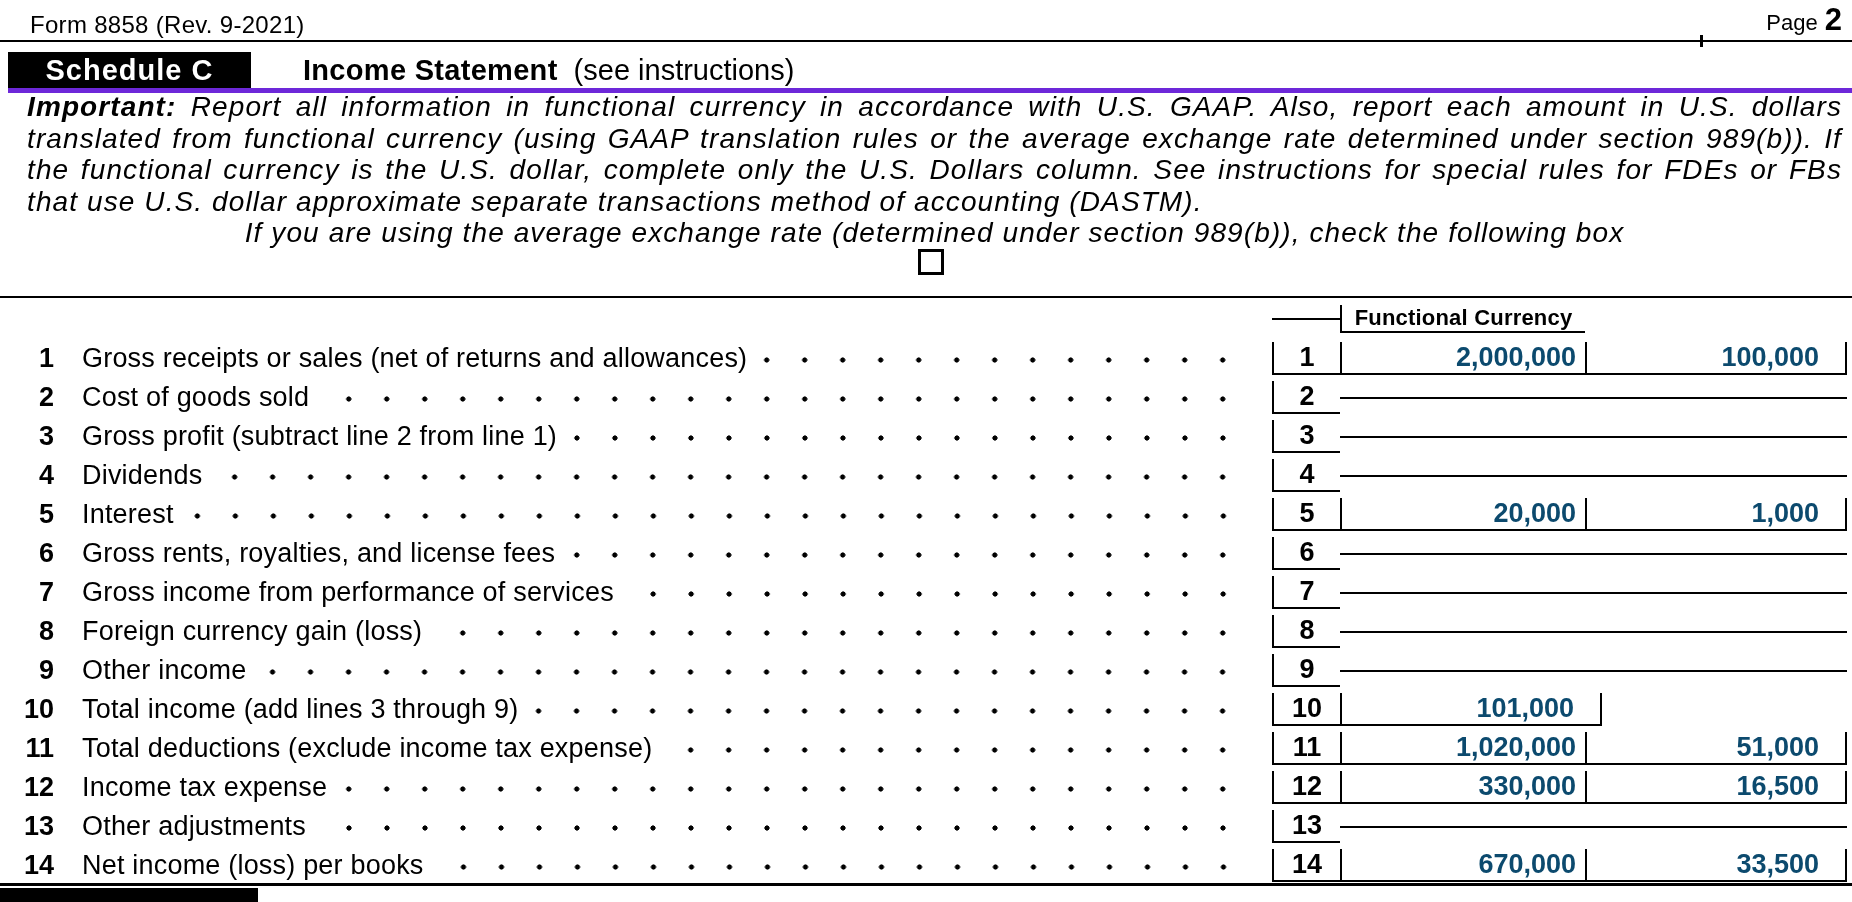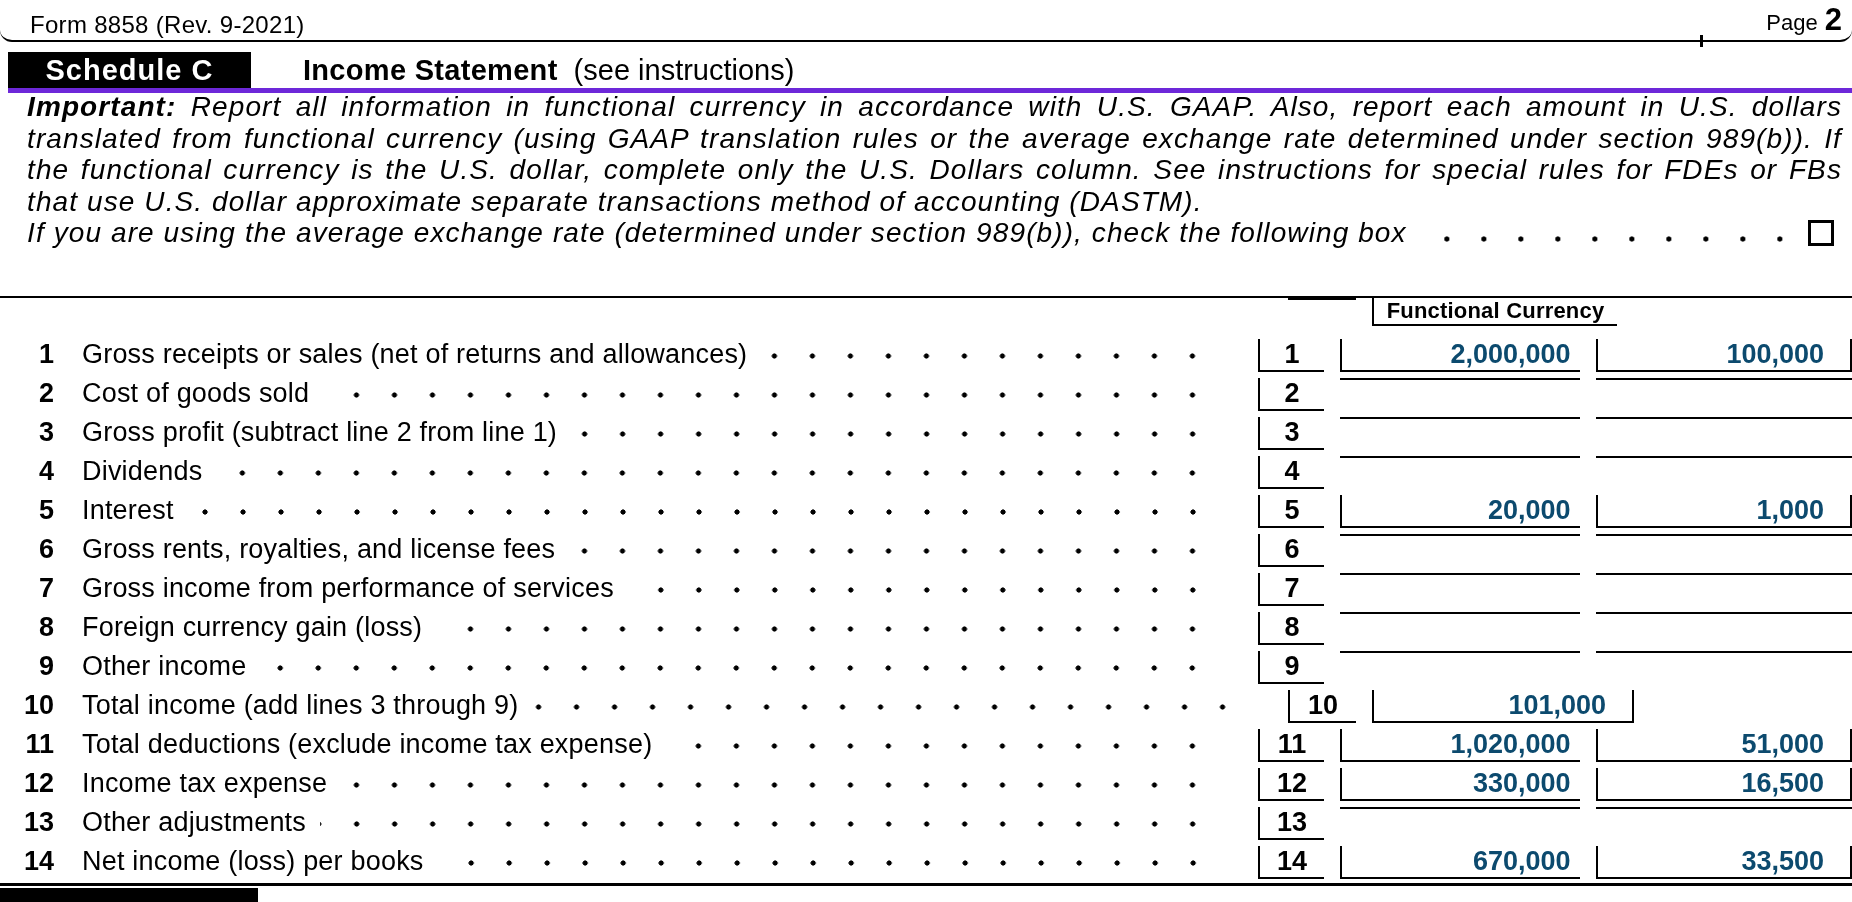--- a/index.html
+++ b/index.html
@@ -3,48 +3,48 @@
 <meta charset="utf-8">
 <style>
   html,body { margin:0; padding:0; background:#e8e8e8; }
   .page {
     position:relative; width:1852px; height:902px; background:#fff;
     font-family:"Liberation Sans", sans-serif; color:#000; overflow:hidden;
     margin:0 auto;
   }
 
   
-  .topbar { position:absolute; top:0; left:0; width:1852px; height:42px; border-bottom:2.5px solid #000; box-sizing:border-box;border-radius:12px; }
+  .topbar { position:absolute; top:0; left:0; width:1852px; height:42px; border-bottom:2.5px solid #000; box-sizing:border-box; }
   .form-id { position:absolute; left:30px; top:11px; font-size:24px; letter-spacing:0.3px; }
   .page-no { position:absolute; right:10px; top:2px; display:flex; align-items:baseline; }
   .page-word { font-size:22px; }
   .page-num { font-size:31px; font-weight:bold; margin-left:7px; }
   .top-tick { position:absolute; left:1700px; top:35px; width:2.5px; height:12px; background:#000; }
 
   
   .band { position:absolute; top:52px; left:8px; width:1852px; height:36px; border-bottom:5px solid #6d28d9; display:flex; align-items:center; box-sizing:content-box;text-align:right; }
   .sched-box { width:243px; height:36px; background:#000; color:#fff; display:flex; align-items:center; justify-content:center; font-size:29px; font-weight:bold; letter-spacing:1px; }
   .sched-title { margin-left:52px; font-size:29px; font-weight:bold; letter-spacing:0.3px; white-space:nowrap; }
   .sched-note { margin-left:16px; font-size:29px; white-space:nowrap; }
 
   
   .intro-block { position:absolute; top:91px; left:0; right:0; padding:0 10px 0 27px; font-style:italic; font-size:28px; line-height:31.5px; letter-spacing:1.1px; }
   .intro-text { margin:0; text-align:justify; }
   .intro-text b { font-weight:bold; }
-  .cb-row { display:flex; align-items:center; height:32px; }
+  .cb-row { display:flex; align-items:center; height:32px;flex-direction:column; }
   .cb-text { white-space:nowrap; }
   .cb-leader { flex:1; height:100%; margin:0 6px 0 14px;
     background-image:radial-gradient(circle, #000 2.3px, transparent 2.9px);
     background-size:37px 6px; background-repeat:repeat-x;
     background-position:right 4px bottom 7px; }
   .checkbox { width:26px; height:26px; border:3px solid #000; box-sizing:border-box; margin-right:8px; background:#fff; flex:0 0 auto; }
 
   
   .table-area { position:absolute; top:296px; left:0; width:1852px; border-top:2.5px solid #000; box-sizing:content-box; }
-  .t-row { display:flex; height:39px; box-sizing:border-box; align-items:flex-start;gap:16px; }
+  .t-row { display:flex; height:39px; box-sizing:border-box; align-items:center; }
   .t-row.hdr { height:41px; }
   .c-label { width:1272px; display:flex; align-items:center; box-sizing:border-box; }
   .ln { width:62px; text-align:right; padding-right:8px; font-weight:bold; font-size:27px; box-sizing:border-box; }
   .lt { margin-left:20px; font-size:27px; letter-spacing:0.2px; white-space:nowrap; }
   .leader { flex:1; align-self:stretch; margin:0 28px 0 14px;
     background-image:radial-gradient(circle, #000 2.3px, transparent 2.9px);
     background-size:38px 6px; background-repeat:repeat-x;
     background-position:right 2px bottom 11px; }
   .c-num  { width:68px;  border-left:2.5px solid #000; border-bottom:2.5px solid #000; box-sizing:border-box;
             display:flex; align-items:center; justify-content:center; font-weight:bold; font-size:27px; }

